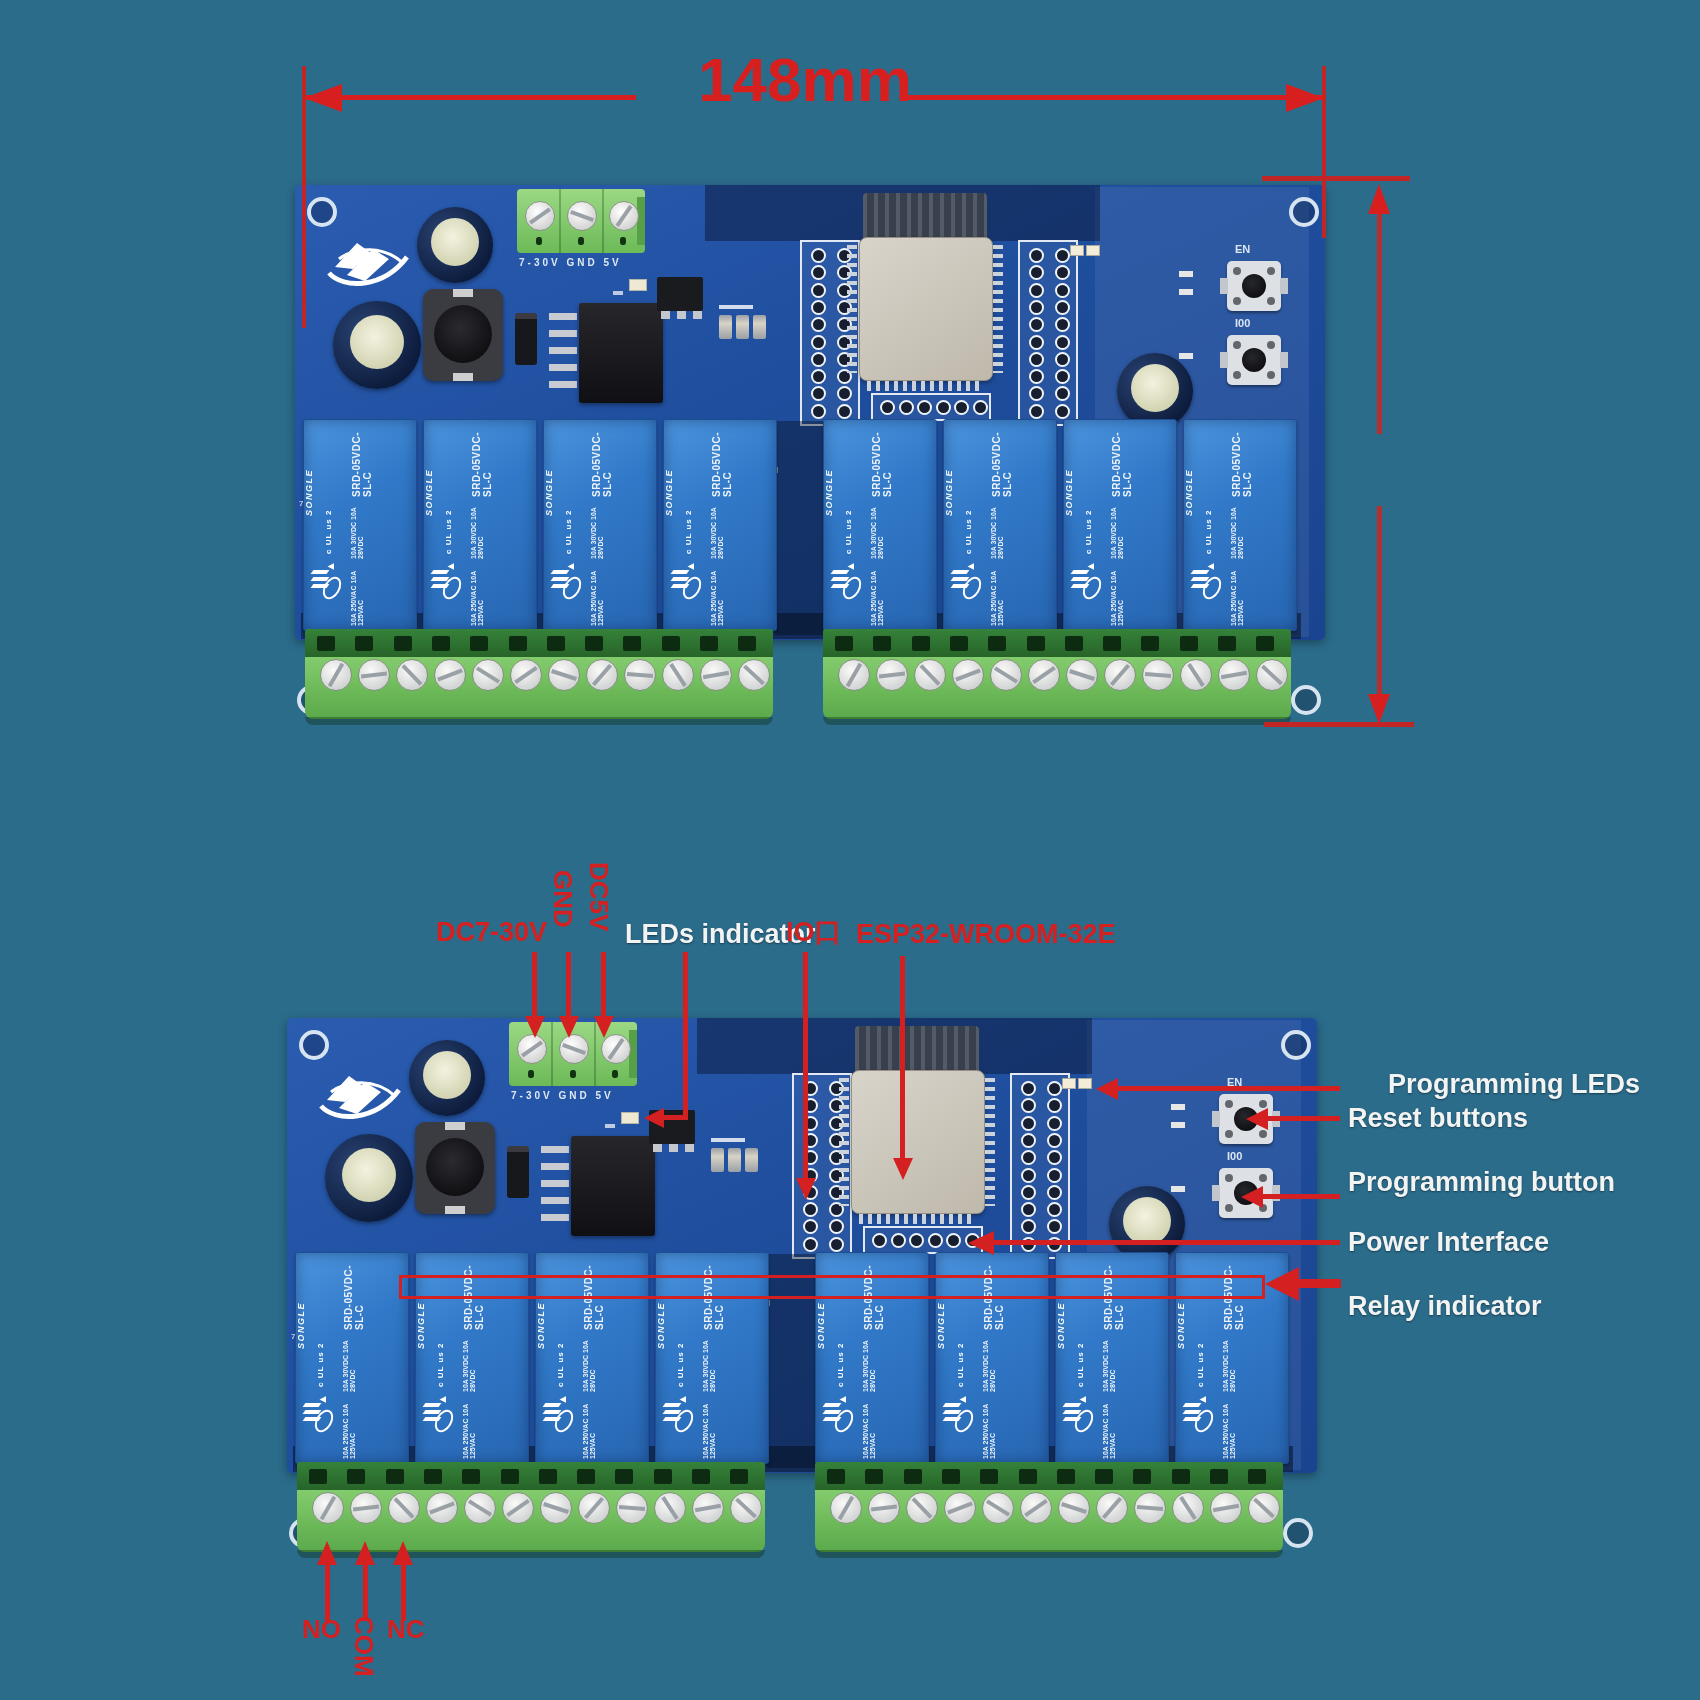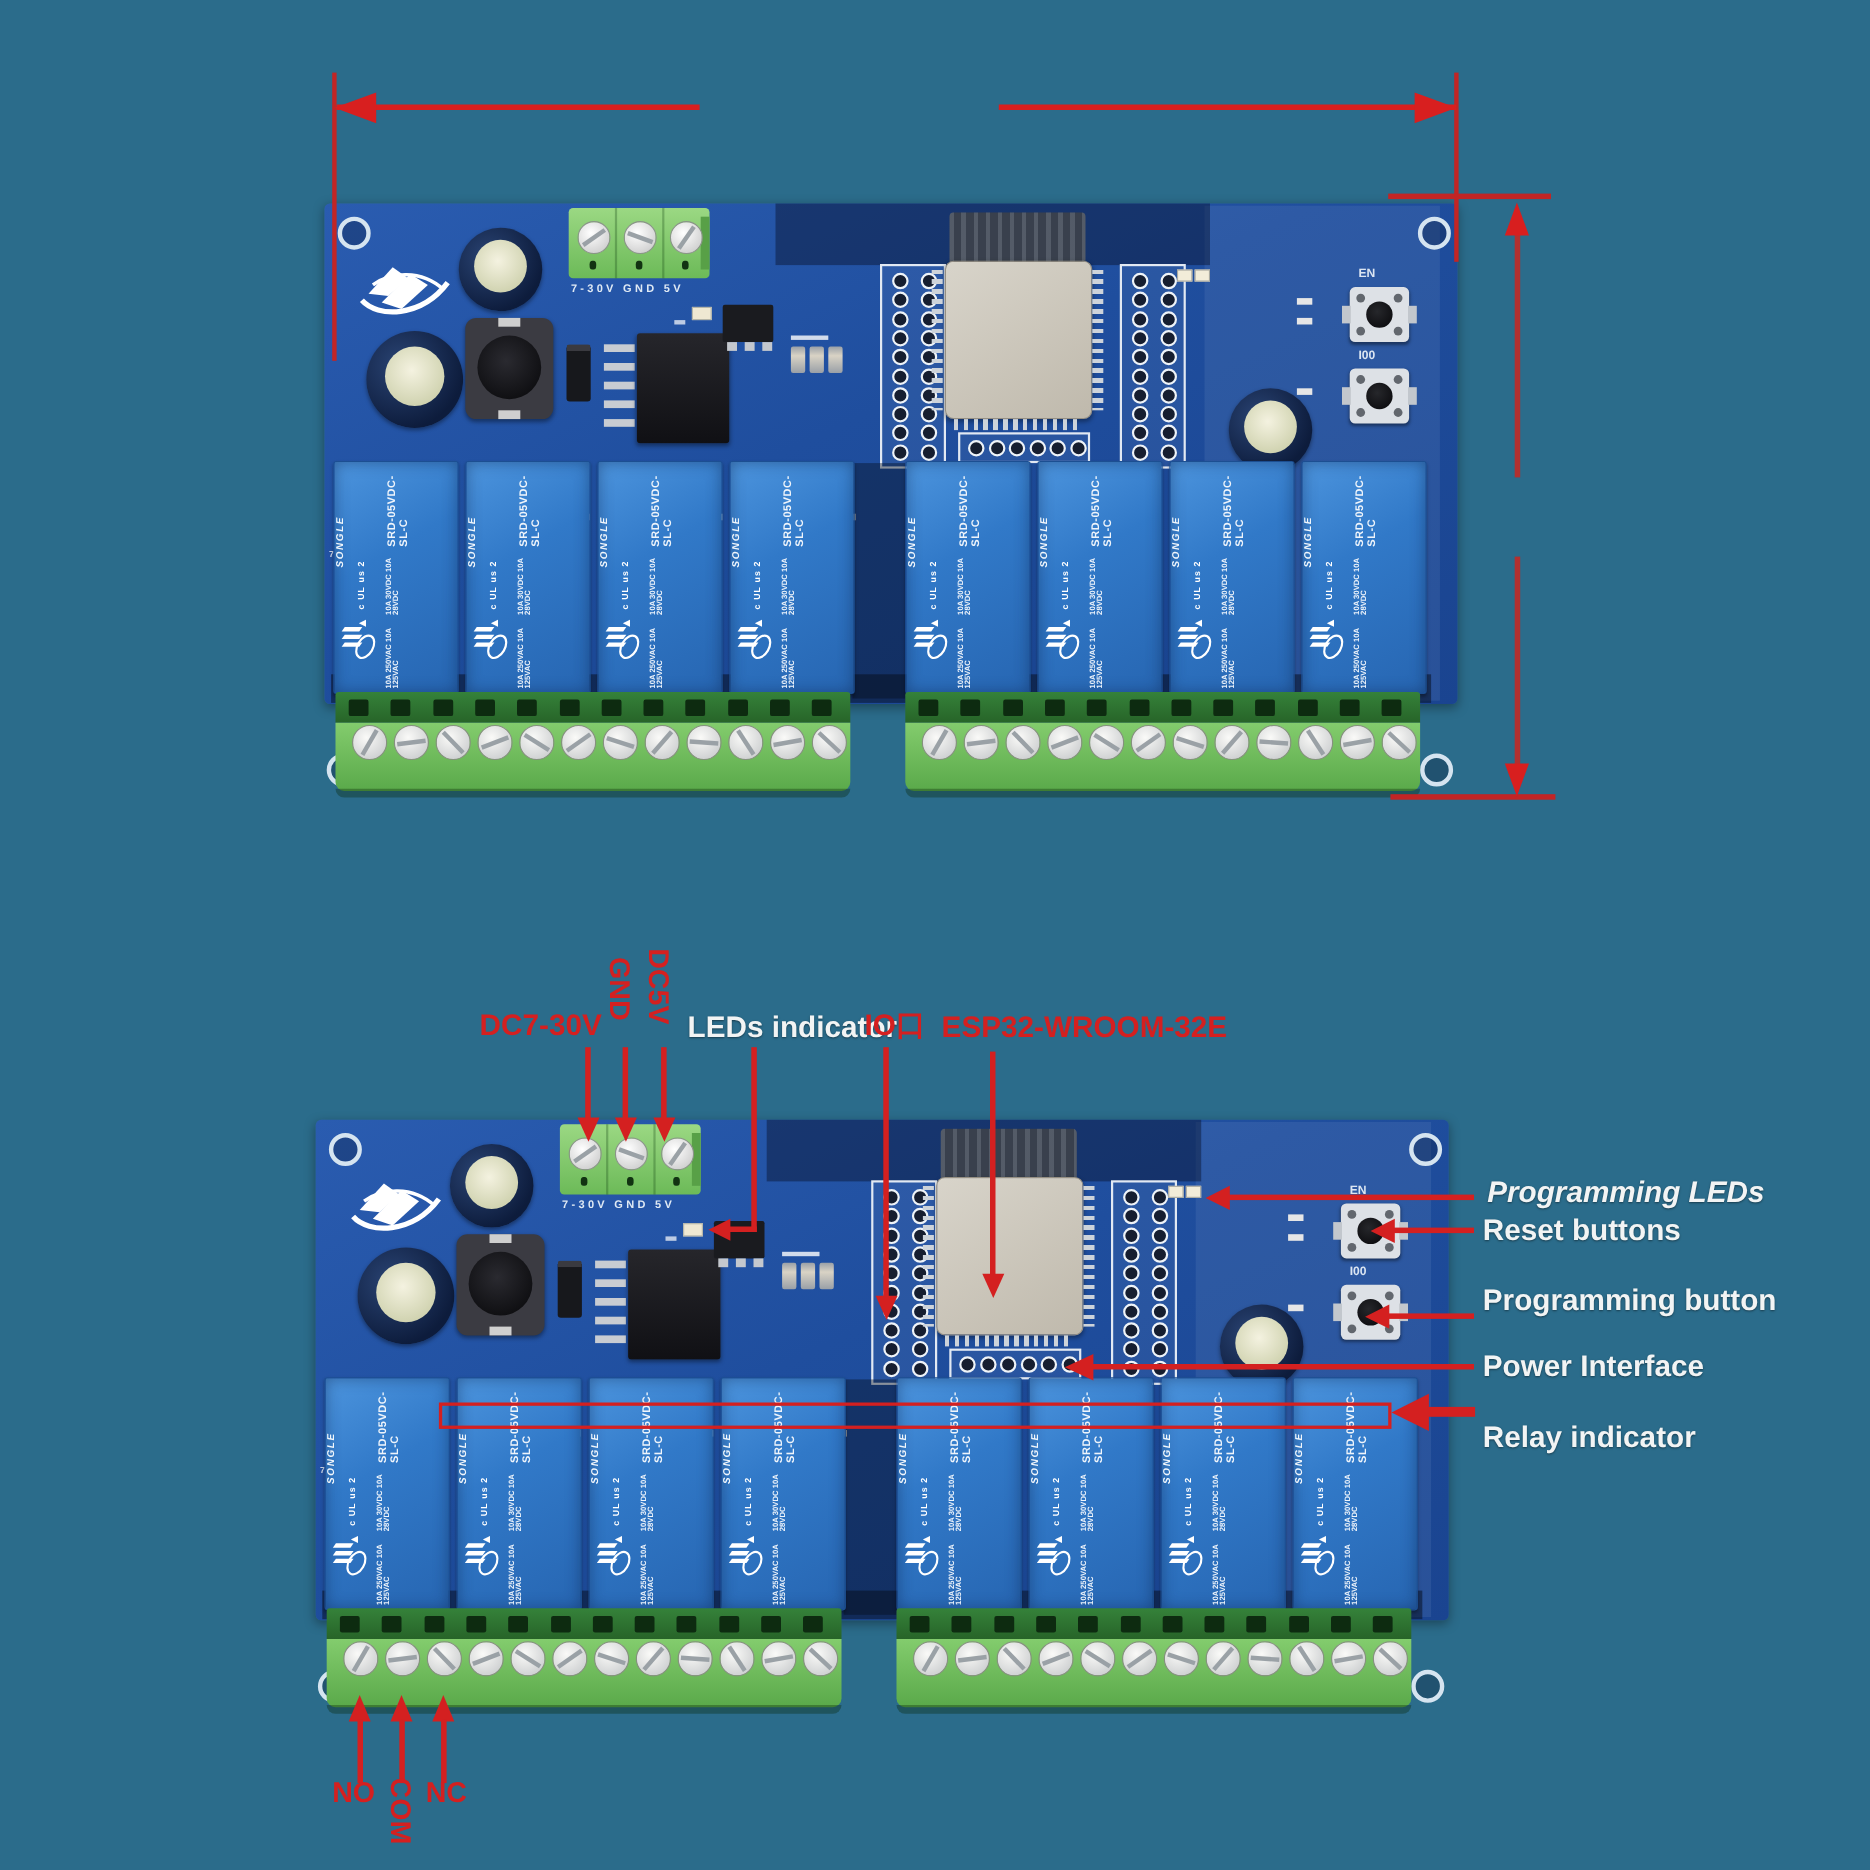--- a/index.html
+++ b/index.html
@@ -24,20 +24,21 @@
 <body>
 
 <div id="stage">
 
   <div class="dline" style="left: 302px; top: 66px; width: 4px; height: 262px; z-index: 5;"></div>
   <div class="dline" style="left: 1322px; top: 66px; width: 4px; height: 172px; z-index: 5;"></div>
   <div class="line" style="left: 306px; top: 95px; width: 330px; height: 5px; background: var(--dimred); z-index: 5;"></div>
   <div class="line" style="left: 908px; top: 95px; width: 416px; height: 5px; background: var(--dimred); z-index: 5;"></div>
   <div class="tri" style="left: 304px; top: 84px; border-right: 38px solid var(--dimred); border-top: 14px solid transparent; border-bottom: 14px solid transparent; z-index: 5;"></div>
   <div class="tri" style="left: 1286px; top: 84px; border-left: 38px solid var(--dimred); border-top: 14px solid transparent; border-bottom: 14px solid transparent; z-index: 5;"></div>
+  <div class="dimtext" style="left: 640px; top: 44px; width: 330px; font-size: 62px; z-index: 5;">148mm</div>
 
   <div class="dline" style="left: 1262px; top: 176px; width: 148px; height: 5px; z-index: 5;"></div>
   <div class="dline" style="left: 1264px; top: 722px; width: 150px; height: 5px; z-index: 5;"></div>
   <div class="dline" style="left: 1377px; top: 210px; width: 5px; height: 224px; background: rgb(178, 48, 48); z-index: 5;"></div>
   <div class="dline" style="left: 1377px; top: 506px; width: 5px; height: 190px; background: rgb(178, 48, 48); z-index: 5;"></div>
   <div class="tri" style="left: 1368px; top: 184px; border-bottom: 30px solid var(--dimred); border-left: 11px solid transparent; border-right: 11px solid transparent; z-index: 5;"></div>
   <div class="tri" style="left: 1368px; top: 694px; border-top: 30px solid var(--dimred); border-left: 11px solid transparent; border-right: 11px solid transparent; z-index: 5;"></div>
 
   <div class="ann red f27" style="left: 436px; top: 918px; z-index: 5;">DC7-30V</div>
   <div class="ann red f26 vtx" style="left: 549px; top: 870px; height: 84px; z-index: 5;">GND</div>
@@ -56,21 +57,21 @@
   <div class="line" style="left: 683px; top: 952px; width: 5px; height: 168px; z-index: 5;"></div>
   <div class="line" style="left: 662px; top: 1115px; width: 26px; height: 5px; z-index: 5;"></div>
   <div class="tri" style="left: 644px; top: 1108px; border-right: 20px solid var(--red); border-top: 10px solid transparent; border-bottom: 10px solid transparent; z-index: 5;"></div>
 
   <div class="line" style="left: 803px; top: 952px; width: 5px; height: 228px; z-index: 5;"></div>
   <div class="tri" style="left: 796px; top: 1178px; border-top: 22px solid var(--red); border-left: 10px solid transparent; border-right: 10px solid transparent; z-index: 5;"></div>
 
   <div class="line" style="left: 900px; top: 956px; width: 5px; height: 204px; z-index: 5;"></div>
   <div class="tri" style="left: 893px; top: 1158px; border-top: 22px solid var(--red); border-left: 10px solid transparent; border-right: 10px solid transparent; z-index: 5;"></div>
 
-  <div class="ann white f27" style="left: 1352px; top: 1070px; z-index: 5; font-style: italic;">Programming LEDs</div>
+  <div class="ann white f27" style="left: 1388px; top: 1070px; z-index: 5;">Programming LEDs</div>
   <div class="ann white f27" style="left: 1348px; top: 1104px; z-index: 5;">Reset buttons</div>
   <div class="ann white f27" style="left: 1348px; top: 1168px; z-index: 5;">Programming button</div>
   <div class="ann white f27" style="left: 1348px; top: 1228px; z-index: 5;">Power Interface</div>
   <div class="ann white f27" style="left: 1348px; top: 1292px; z-index: 5;">Relay indicator</div>
 
   <div class="line" style="left: 1116px; top: 1086px; width: 224px; height: 5px; z-index: 5;"></div>
   <div class="tri" style="left: 1096px; top: 1078px; border-right: 22px solid var(--red); border-top: 11px solid transparent; border-bottom: 11px solid transparent; z-index: 5;"></div>
 
   <div class="line" style="left: 1266px; top: 1116px; width: 74px; height: 5px; z-index: 5;"></div>
   <div class="tri" style="left: 1246px; top: 1108px; border-right: 22px solid var(--red); border-top: 11px solid transparent; border-bottom: 11px solid transparent; z-index: 5;"></div>

